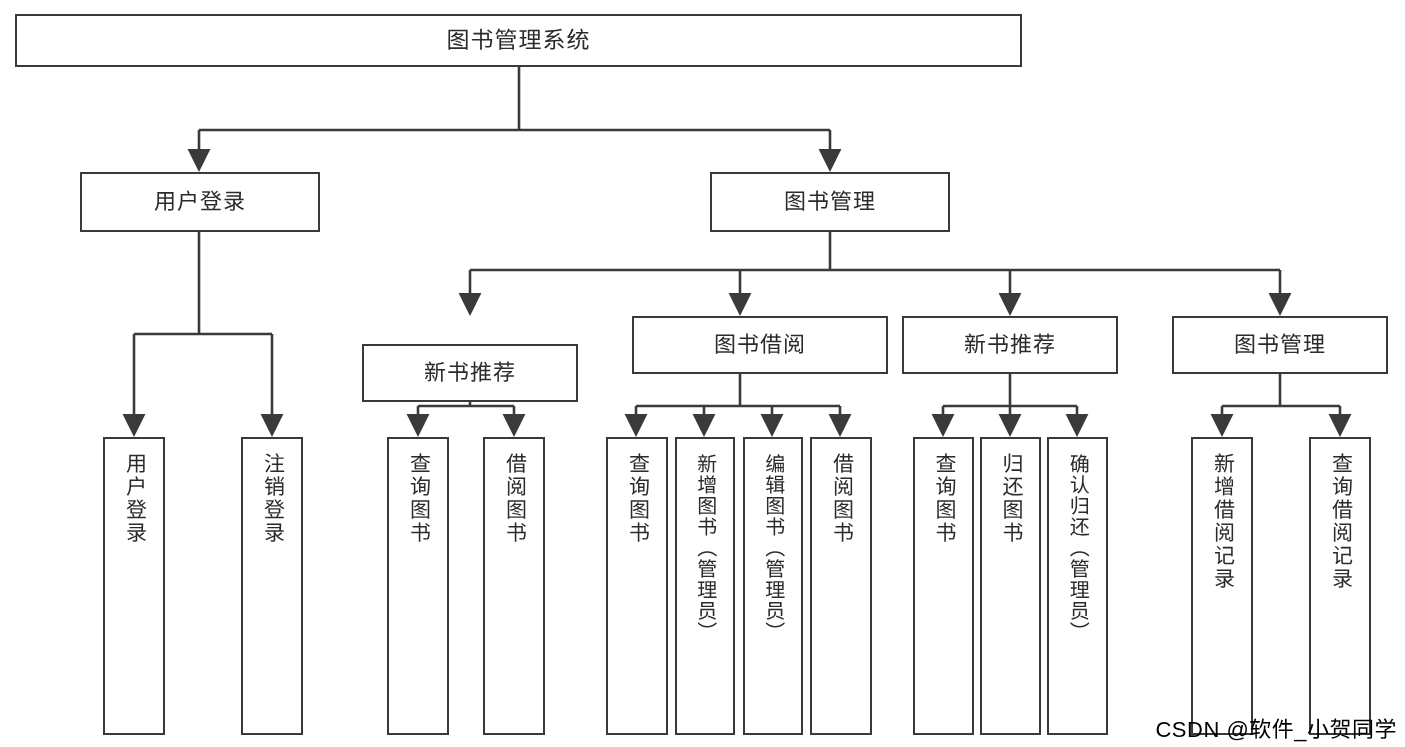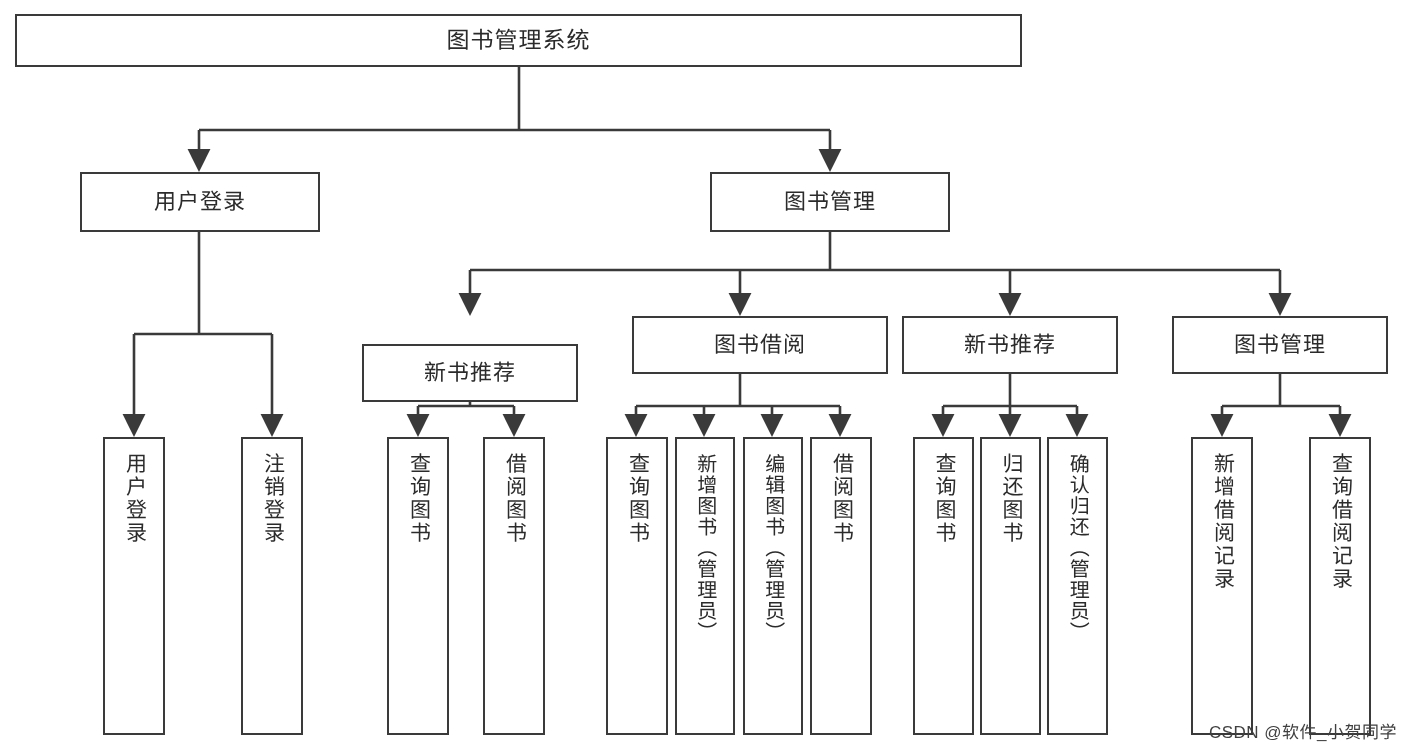--- a/index.html
+++ b/index.html
@@ -60,22 +60,22 @@
     color: #2b2b2b;
   }
   .vlabel.tight {
     font-size: 20px;
     letter-spacing: 1px;
   }
   #watermark {
     position: absolute;
     right: 8px;
     bottom: 4px;
-    font-size: 17px;
-    color: #404040;
+    font-size: 22px;
+    color: #000000;
     letter-spacing: 0.5px;
     white-space: nowrap;
     user-select: none;
   }
 </style>
 </head>
 <body>
 
 <div id="diagram-root">
 

